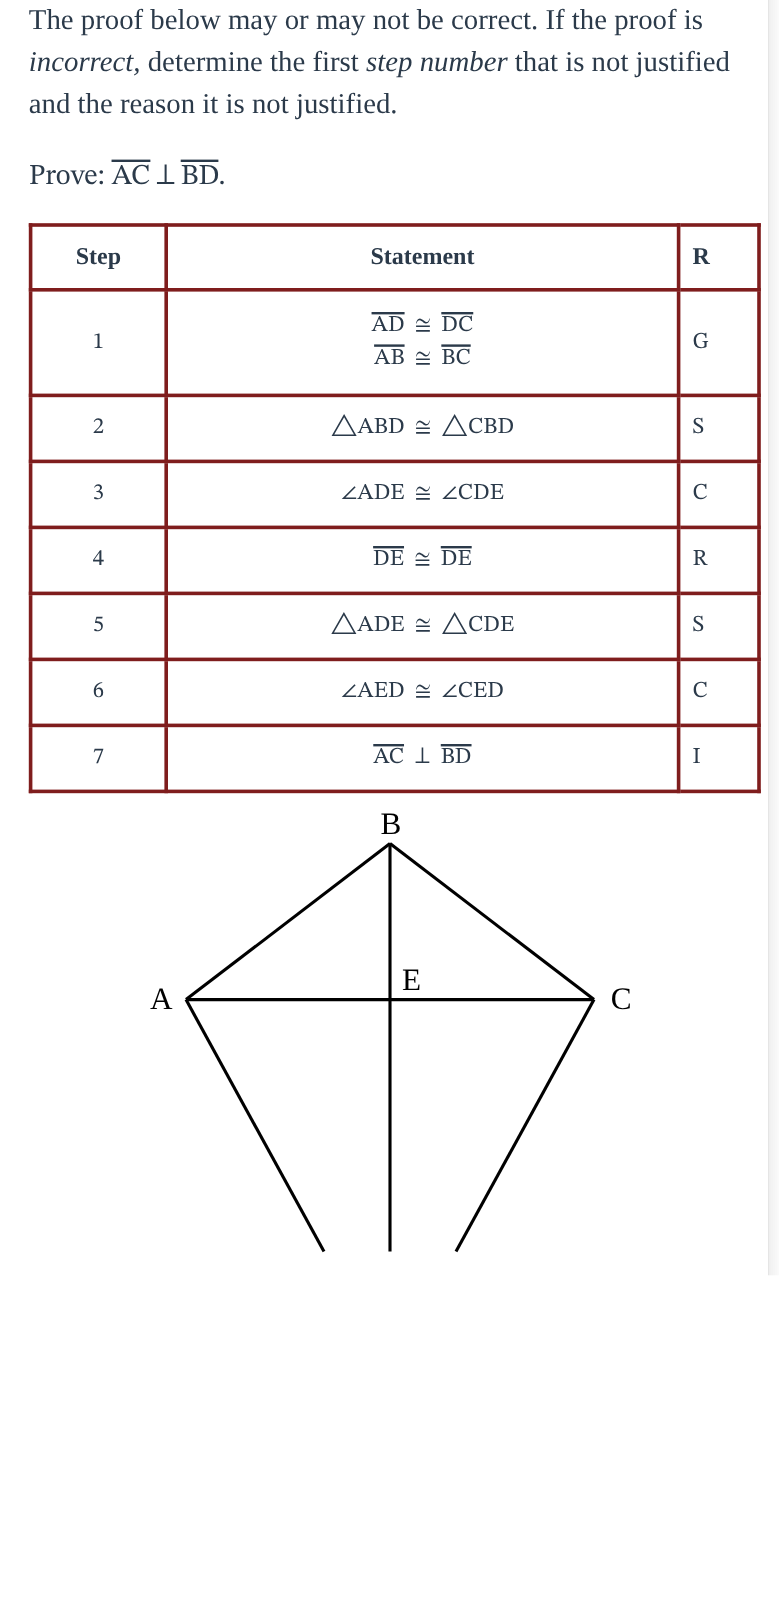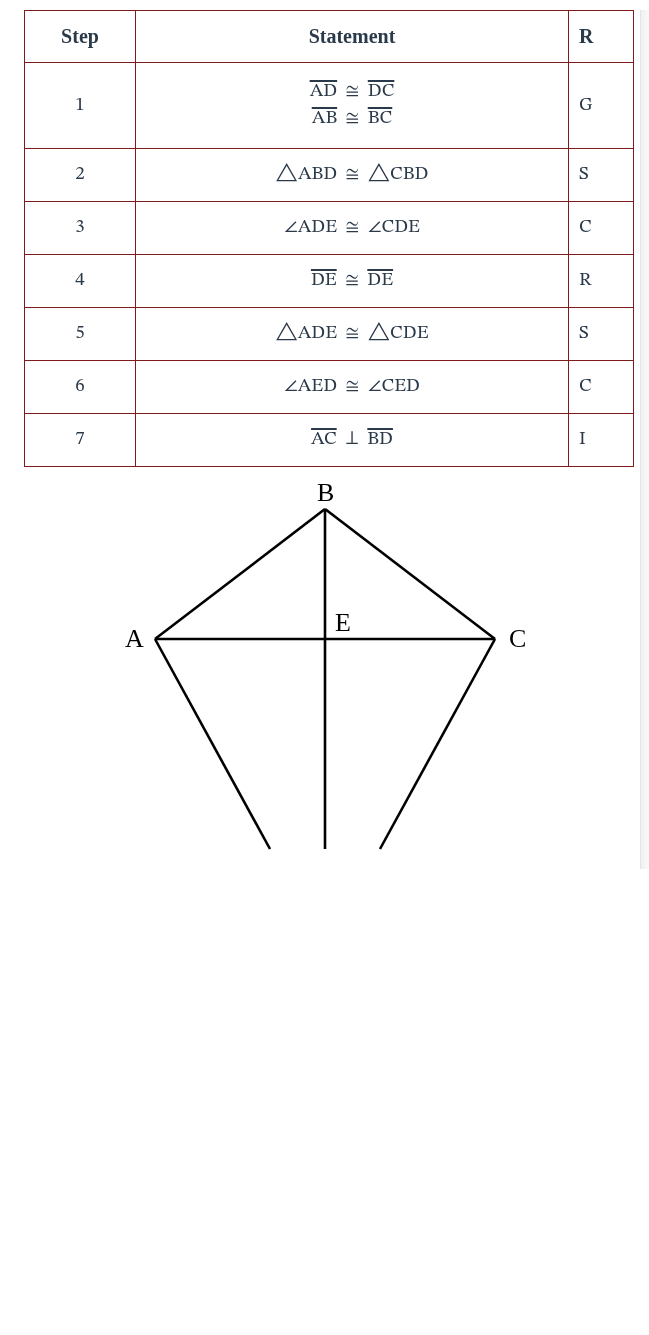--- a/index.html
+++ b/index.html
@@ -44,21 +44,21 @@
 
   table.proof {
     width: 610px; 
     border-collapse: collapse;
     margin-top: 10px;
     margin-bottom: 22px;
     font-size: 19px;
     color: #2b3a4a;
   }
   table.proof th, table.proof td {
-    border: 1px solid #7f1d1d;
+    border: 3px solid #7f1d1d;
     padding: 14px 24px;
     text-align: center;
     vertical-align: middle;
     background: #ffffff;
   }
   table.proof th {
     font-weight: bold;
     font-family: Georgia, serif;
     font-size: 20px;
   }
@@ -90,22 +90,28 @@
     font-size: 26px;
     fill: #000;
   }
 </style>
 </head>
 <body>
 
 <div class="page">
   <div class="right-edge"></div>
 
-
-
+  <div class="prompt">
+    <span>The proof below may or may not be correct. If the proof is </span><span class="italic">incorrect,</span><span> determine the first </span><span class="italic">step number</span><span> that is not justified and the reason it is not justified.</span>
+  </div>
+
+
+  <div class="prove math">
+    <span>Prove: </span><span class="overline">AC</span><span class="perp">⊥</span><span class="overline">BD</span><span>.</span>
+  </div>
 
   <table class="proof math">
     <thead>
       <tr>
         <th class="step-col">Step</th>
         <th>Statement</th>
         <th class="reason-col">R</th>
       </tr>
     </thead>
     <tbody>

